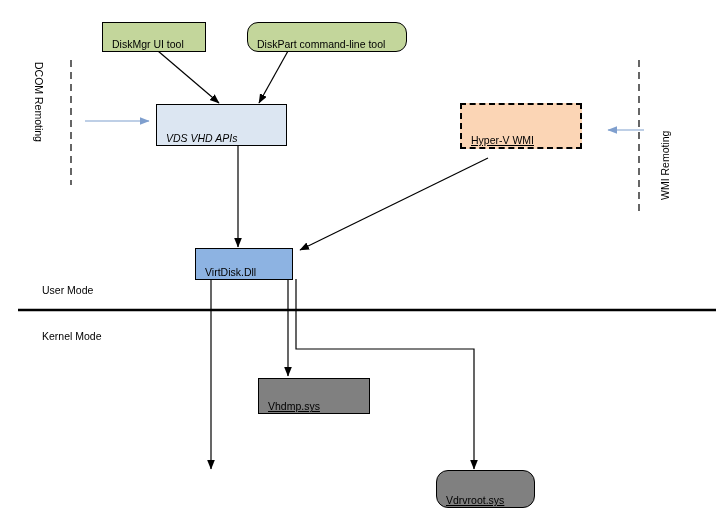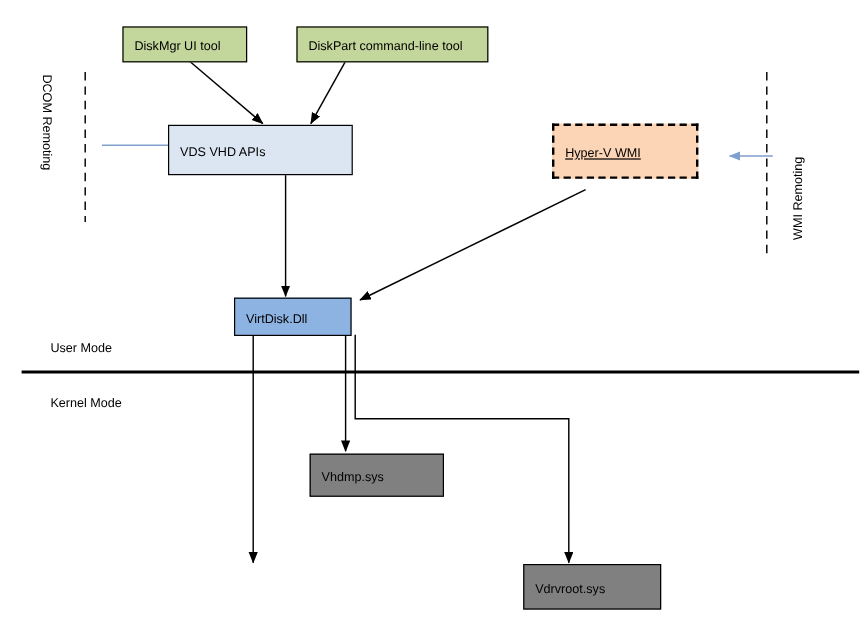--- a/index.html
+++ b/index.html
@@ -21,33 +21,33 @@
     top: 0;
     width: 720px;
     height: 528px;
     pointer-events: none;
   }
   .node {
     position: absolute;
     box-sizing: border-box;
     border: 1px solid #000000;
     display: flex;
-    align-items: center;
+    align-items: flex-end;
     justify-content: flex-start;
     padding: 5px 0 0 9px;
     font-size: 10.5px;
     color: #000000;
     line-height: 1.2;
     white-space: nowrap;
   }
   .node.green   { background: #c3d69b; }
   .node.lightblue { background: #dce6f2; }
   .node.peach   { background: #fbd5b5; border: 2px dashed #000000; }
   .node.blue    { background: #8db3e2; }
-  .node.gray    { background: #808080; }
+  .node.gray    { background: #808080; text-decoration: underline; }
   .vlabel {
     position: absolute;
     font-size: 10.5px;
     color: #000000;
     white-space: nowrap;
     transform-origin: 0 0;
   }
   .vlabel.down { transform: rotate(90deg); }
   .vlabel.up   { transform: rotate(-90deg); }
   .modelabel {
@@ -94,42 +94,42 @@
 
     <line x1="639" y1="60" x2="639" y2="215" stroke="#000000" stroke-width="1.2" stroke-dasharray="7,5"></line>
 
     <line x1="18" y1="310" x2="716" y2="310" stroke="#000000" stroke-width="2.4"></line>
   </svg>
 
   <div class="node green" style="left:102px; top:22px; width:104px; height:30px;">
     <span>DiskMgr UI tool</span>
   </div>
 
-  <div class="node green" style="left:247px; top:22px; width:160px; height:30px;">
+  <div class="node green" style="left:247px; top:22px; width:160px; height:30px;border-radius:11px;">
     <span>DiskPart command-line tool</span>
   </div>
 
-  <div class="node lightblue" style="left:140px; top:104px; width:154px; height:42px;">
+  <div class="node lightblue" style="left:156px; top:104px; width:131px; height:42px;font-style:italic;">
     <span>VDS VHD APIs</span>
   </div>
 
   <div class="node peach" style="left:460px; top:103px; width:122px; height:46px;text-decoration:underline;">
     <span>Hyper-V WMI</span>
   </div>
 
   <div class="node blue" style="left:195px; top:248px; width:98px; height:32px;">
     <span>VirtDisk.Dll</span>
   </div>
 
   <div class="node gray" style="left:258px; top:378px; width:112px; height:36px;">
     <span>Vhdmp.sys</span>
   </div>
 
 
-  <div class="node gray" style="left:436px; top:470px; width:115px; height:38px;">
+  <div class="node gray" style="left:436px; top:470px; width:99px; height:38px;border-radius:12px;">
     <span>Vdrvroot.sys</span>
   </div>
 
   <div class="vlabel down" style="left:45px; top:62px;">
     <span>DCOM Remoting</span>
   </div>
 
   <div class="vlabel up" style="left:659px; top:200px;">
     <span>WMI Remoting</span>
   </div>

